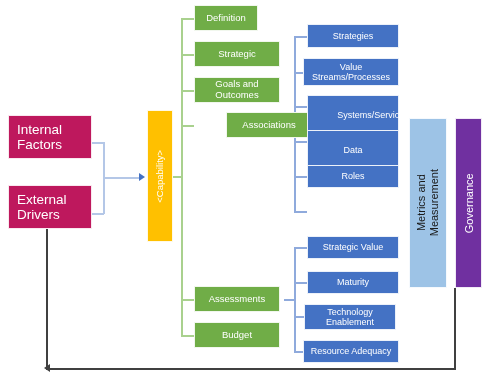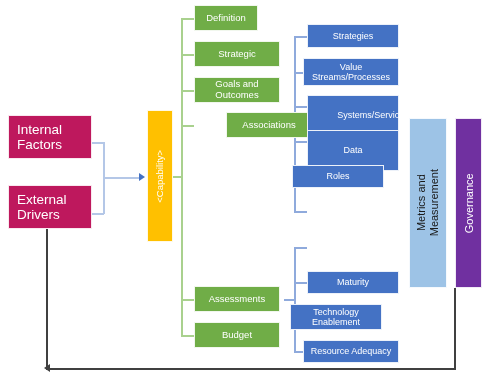--- a/index.html
+++ b/index.html
@@ -189,28 +189,31 @@
   <div class="box blue" style="left:303px; top:58px; width:96px; height:28px;">
     <span>Value
 Streams/Processes</span>
   </div>
   <div class="box blue" style="left:307px; top:95px; width:92px; height:40px;padding-left:40px;">
     <span>Systems/Services</span>
   </div>
   <div class="box blue" style="left:307px; top:130px; width:92px; height:41px;">
     <span>Data</span>
   </div>
-  <div class="box blue" style="left:292px; top:165px; width:92px; height:23px;">
+  <div class="box blue" style="left:307px; top:165px; width:92px; height:23px;">
     <span>Roles</span>
   </div>
 
+  <div class="box blue" style="left:307px; top:236px; width:92px; height:23px;">
+    <span>Strategic Value</span>
+  </div>
   <div class="box blue" style="left:307px; top:271px; width:92px; height:23px;">
     <span>Maturity</span>
   </div>
-  <div class="box blue" style="left:290px; top:304px; width:92px; height:26px;">
+  <div class="box blue" style="left:304px; top:304px; width:92px; height:26px;">
     <span>Technology
 Enablement</span>
   </div>
   <div class="box blue" style="left:303px; top:340px; width:96px; height:23px;">
     <span>Resource Adequacy</span>
   </div>
 
   <div class="box lightblue" style="left:409px; top:118px; width:38px; height:170px;">
     <span class="vtext">Metrics and
 Measurement</span>

